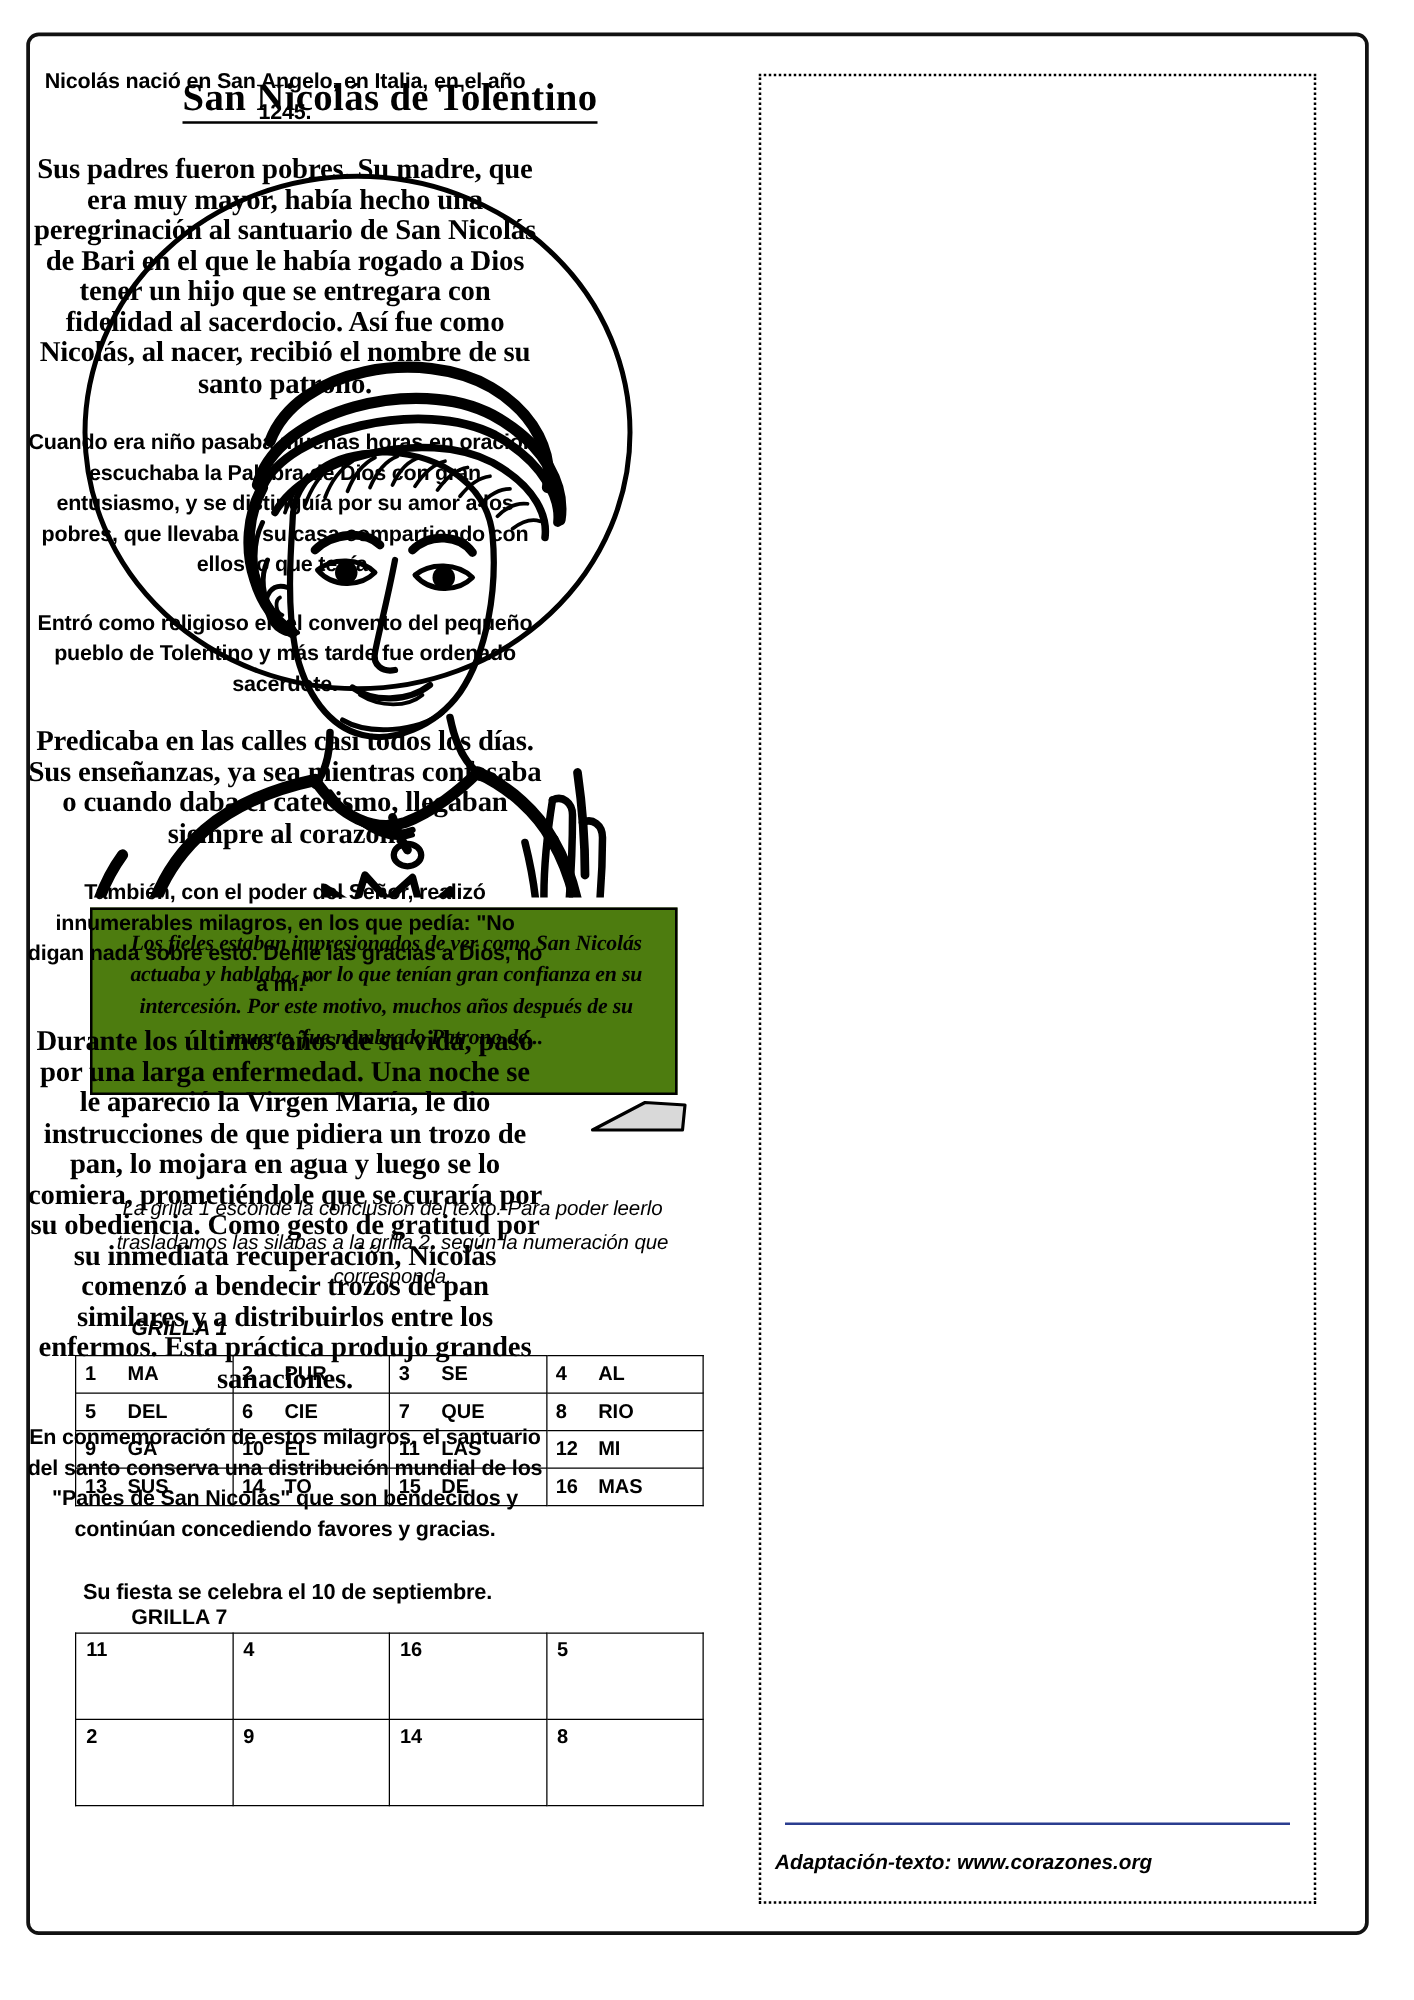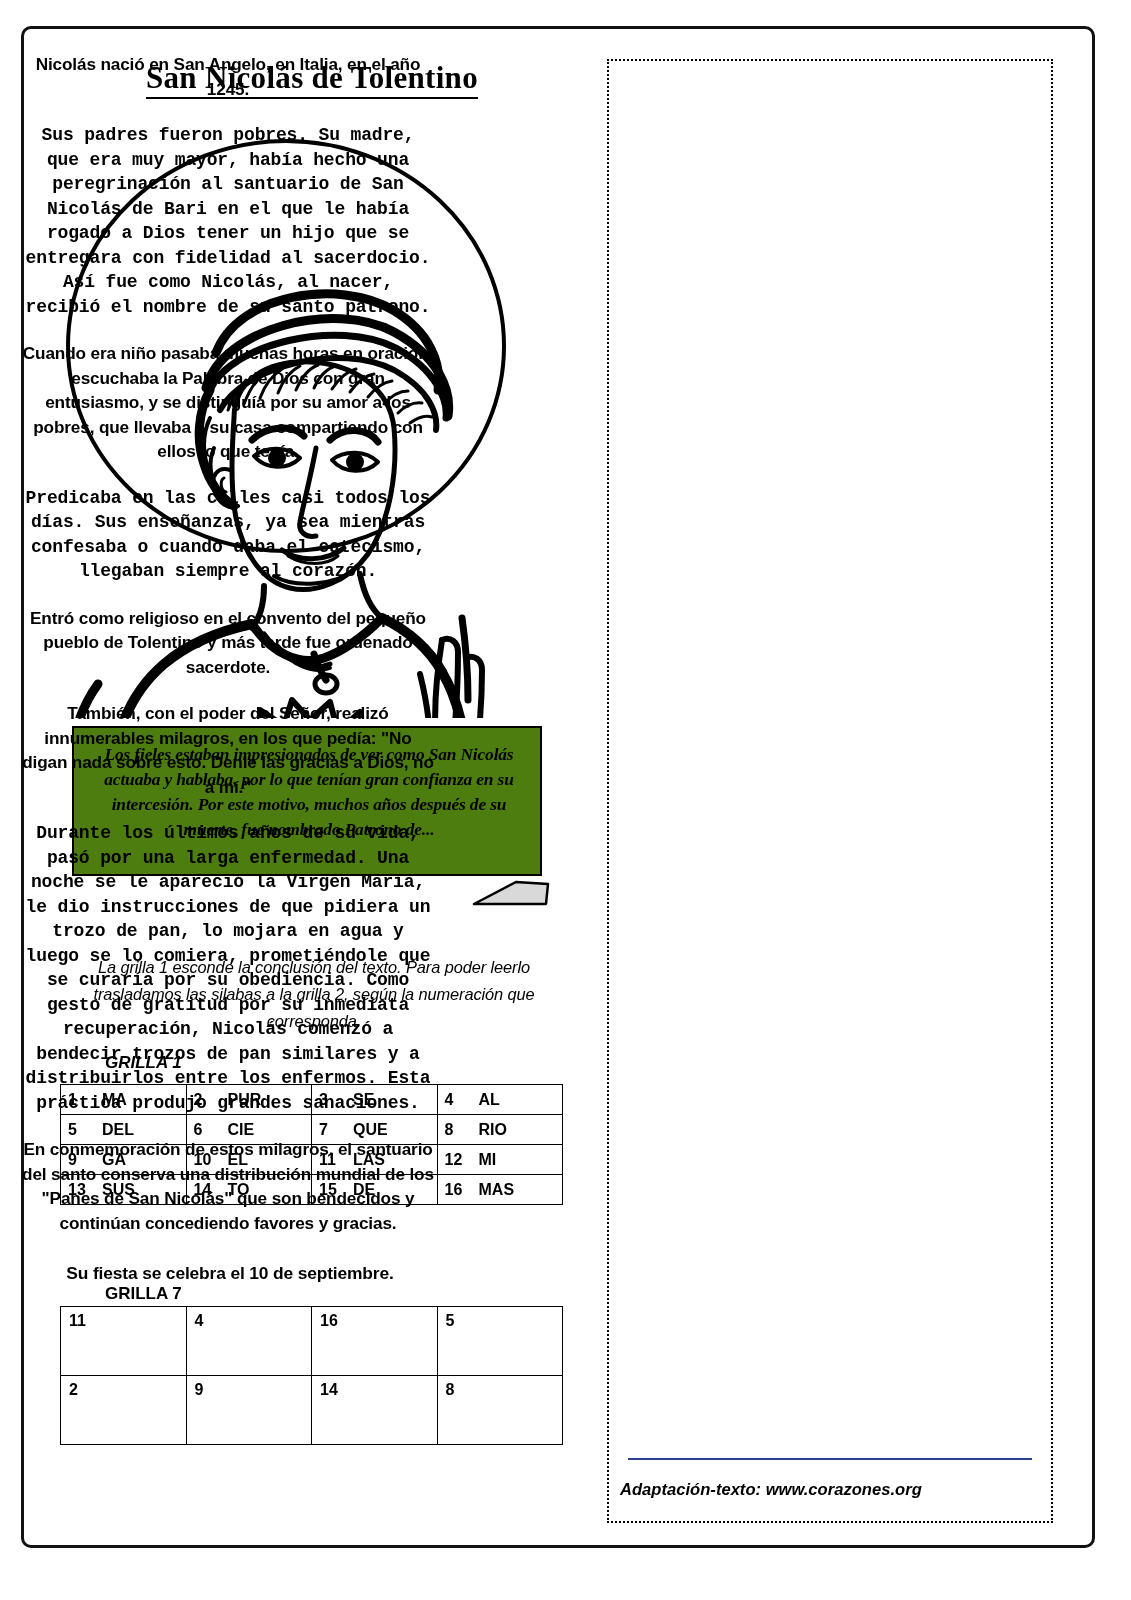--- a/index.html
+++ b/index.html
@@ -176,21 +176,21 @@
   }
   .story-par {
     margin: 0 0 22px 0;
     font-size: 17.2px;
     line-height: 24.5px;
     font-weight: bold;
     letter-spacing: -0.15px;
     text-align: center;
   }
   .story-par.sans { font-family: "Liberation Sans", sans-serif; }
-  .story-par.serif { font-family: Liberation Mono, monospace; font-size: 18px; line-height: 24.5px; }
+  .story-par.serif { font-family: Liberation Serif, serif; font-size: 23px; line-height: 24.5px; }
   .story-par.feast {
     margin-top: 26px;
     padding-left: 4px;
     font-family: "Liberation Sans", sans-serif;
     font-size: 17.4px;
   }
   #footer-rule {
     position: absolute;
     left: 628px;
     top: 1458px;
@@ -473,21 +473,21 @@
     </tbody>
   </table>
 
 </div>
 
 <div id="right-panel"></div>
 <div id="right-panel-inner">
   <p class="story-par sans">Nicolás nació en San Angelo, en Italia, en el año 1245.</p>
   <p class="story-par serif">Sus padres fueron pobres. Su madre, que era muy mayor, había hecho una peregrinación al santuario de San Nicolás de Bari en el que le había rogado a Dios tener un hijo que se entregara con fidelidad al sacerdocio. Así fue como Nicolás, al nacer,  recibió el nombre de su santo patrono.</p>
   <p class="story-par sans">Cuando era niño pasaba muchas horas en oración, escuchaba la Palabra de Dios con gran entusiasmo, y se distinguía por su amor a los pobres, que llevaba a su casa compartiendo con ellos lo que tenía.</p>
+  <p class="story-par sans">Entró como religioso  en el convento del pequeño pueblo de Tolentino y más tarde fue ordenado sacerdote.</p>
   <p class="story-par serif">Predicaba en las calles casi todos los días. Sus enseñanzas, ya sea mientras confesaba o cuando daba el catecismo, llegaban siempre al corazón.</p>
-  <p class="story-par sans">Entró como religioso  en el convento del pequeño pueblo de Tolentino y más tarde fue ordenado sacerdote.</p>
   <p class="story-par sans">También, con el poder del Señor, realizó innumerables milagros, en los que pedía: "No digan nada sobre esto. Denle las gracias a Dios, no a mí."</p>
   <p class="story-par serif">Durante  los últimos años de su vida, pasó por una larga enfermedad. Una noche se le apareció la Virgen María, le dio instrucciones de que pidiera un trozo de pan, lo mojara en agua y luego se lo comiera, prometiéndole que se curaría por su obediencia. Como gesto de gratitud por su inmediata recuperación, Nicolás comenzó a bendecir trozos de pan similares y a distribuirlos entre los enfermos. Esta práctica produjo  grandes sanaciones.</p>
   <p class="story-par sans">En conmemoración de estos milagros, el santuario del santo conserva una distribución mundial de los "Panes de San Nicolás" que son bendecidos y continúan concediendo favores y gracias.</p>
   <p class="story-par feast">Su fiesta se celebra el 10 de septiembre.</p>
 </div>
 <div id="footer-rule" style="border-top-color: rgb(43, 61, 143);"></div>
 <div id="footer-credit">Adaptación-texto: www.corazones.org</div>
 
 </body></html>

